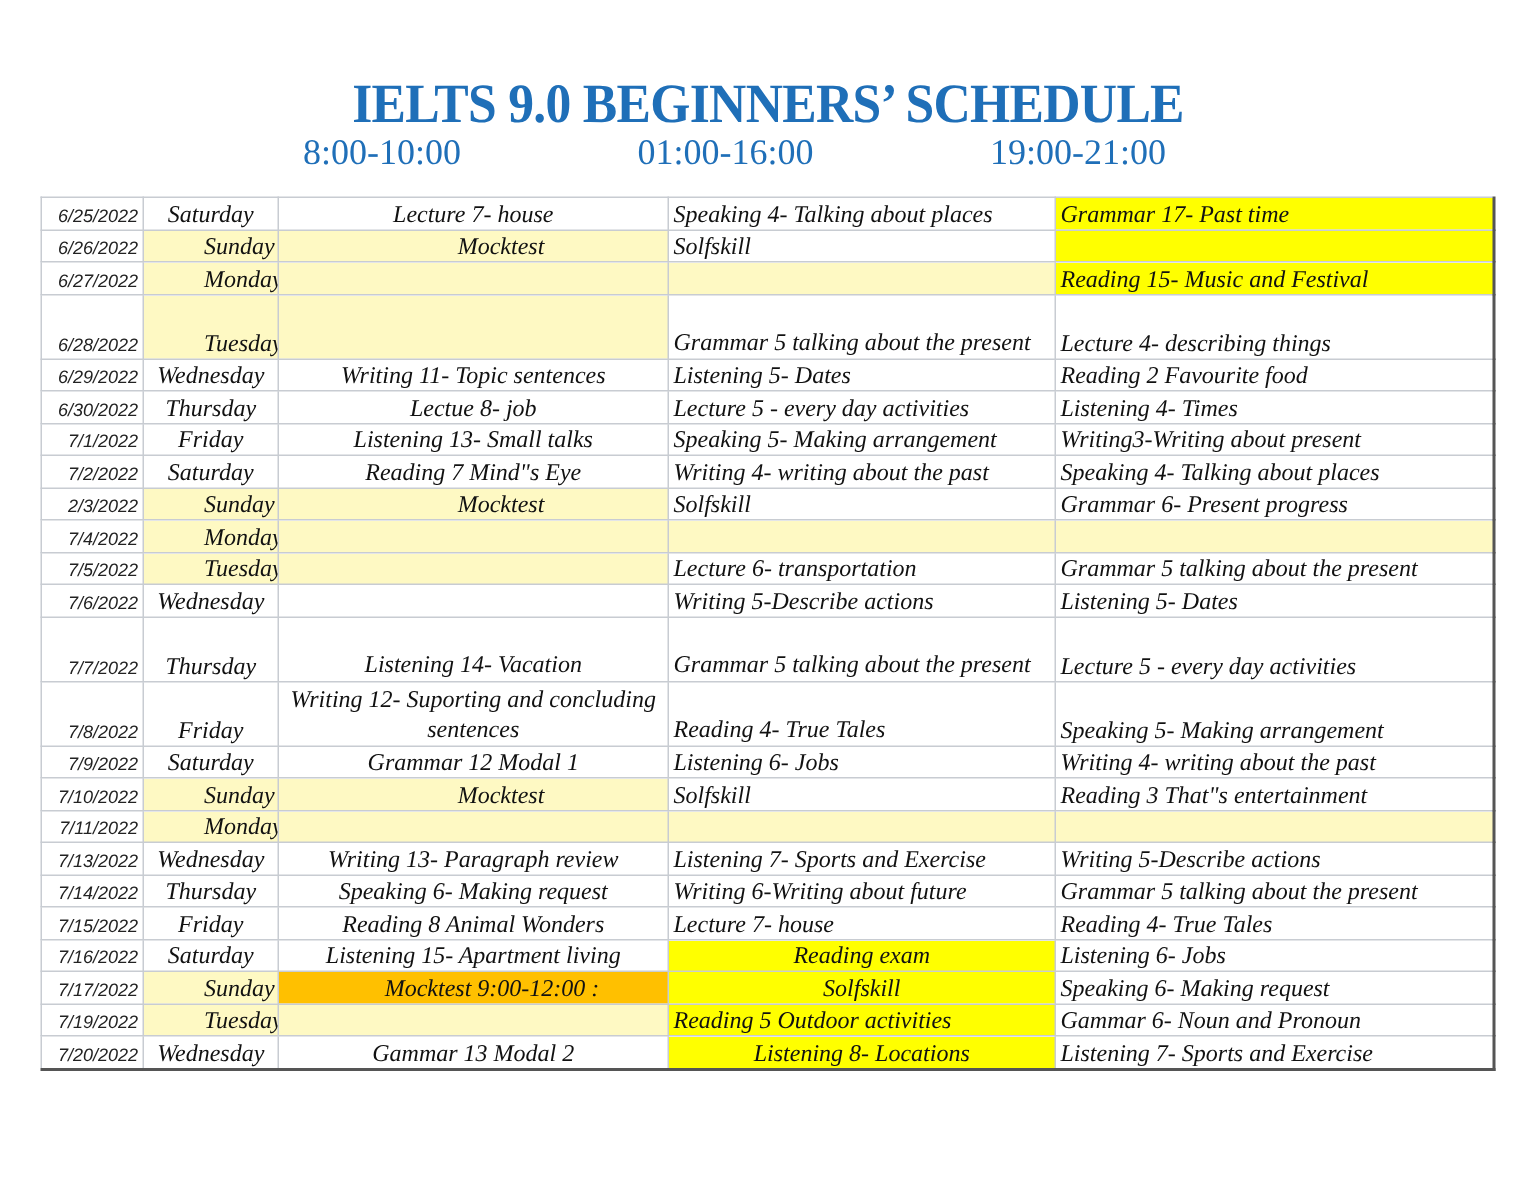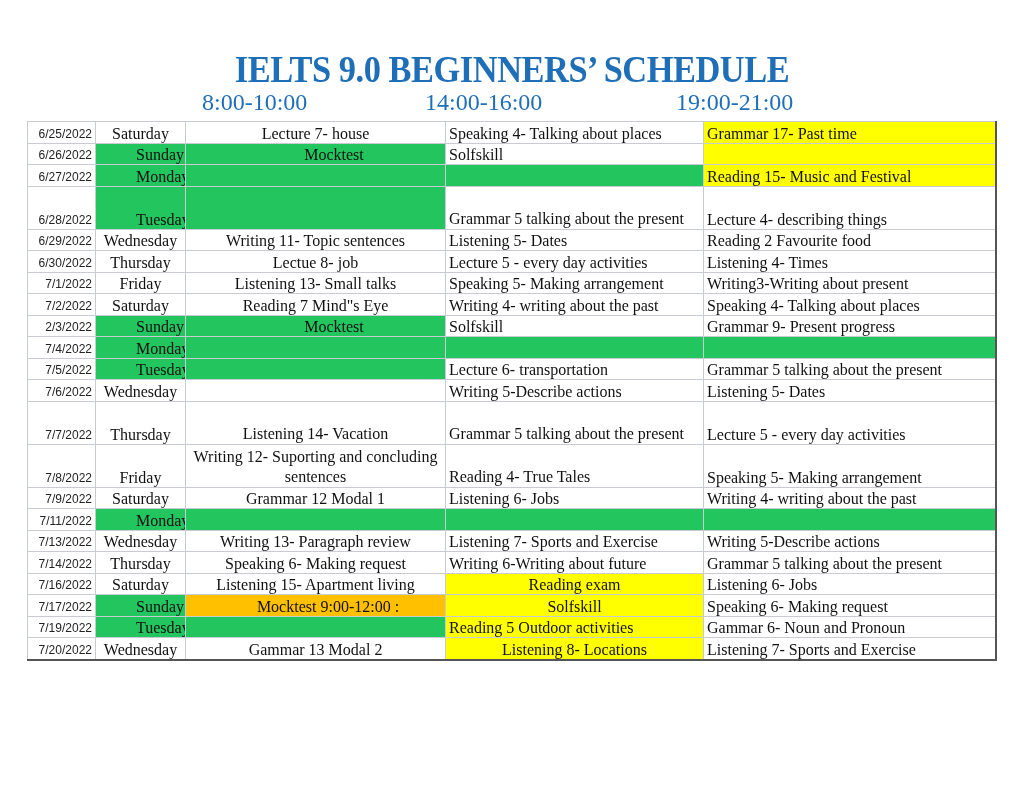--- a/index.html
+++ b/index.html
@@ -1,41 +1,41 @@
 <!DOCTYPE html>
 <html><head>
 <meta charset="utf-8">
 <style>
   html, body { margin:0; padding:0; background:#ffffff; }
   body { width:1024px; height:791px; position:relative; overflow:hidden; font-family:"Liberation Serif", serif; }
   .title { position:absolute; top:48px; left:0; width:1024px; text-align:center; color:#1f6fb8; font-weight:bold; font-size:37px; letter-spacing:-0.5px; transform:scaleX(0.93); }
   .slots { position:absolute; top:89px; left:0; width:1024px; height:30px; color:#1f6fb8; font-size:24px; }
   .slot { position:absolute; top:0; }
-  table { position:absolute; top:121px; left:27px; border-collapse:collapse; table-layout:fixed; width:968px; }
+  table { position:absolute; top:131px; left:27px; border-collapse:collapse; table-layout:fixed; width:968px;font-style:italic; }
   td { border:1px solid #c8ccd2; padding:0 3px; font-size:16px; line-height:18px; height:20.5px; color:#111; white-space:nowrap; overflow:hidden; vertical-align:bottom; }
   td.date { font-family:"Liberation Sans", sans-serif; font-size:12px; text-align:right; padding-right:3px; color:#222; }
   td.day { text-align:center; }
   td.c1 { text-align:center; }
   td.left { text-align:left; }
   td.center { text-align:center; }
   td.wrap { white-space:normal; line-height:20px; }
   tr.dbl td { height:42px; }
-  .blue { background:#22c55e;padding-left:40px; }
+  .blue { background:#fef9c3;padding-left:40px; }
   .yellow { background:#ffff00; }
   .orange { background:#ffc000;padding-left:28px; }
   table { border-right:2px solid #555; border-bottom:2px solid #555; }
 </style>
 </head>
 <body>
 
 <div class="title">IELTS 9.0 BEGINNERS’ SCHEDULE</div>
 <div class="slots">
   <span class="slot" style="left:202px;">8:00-10:00</span>
-  <span class="slot" style="left:425px;">14:00-16:00</span>
-  <span class="slot" style="left:676px;">19:00-21:00</span>
+  <span class="slot" style="left:425px;">01:00-16:00</span>
+  <span class="slot" style="left:660px;">19:00-21:00</span>
 </div>
 
 <table>
   <colgroup>
     <col style="width:68px">
       <col style="width:90px">
       <col style="width:260px">
       <col style="width:258px">
       <col style="width:292px">
   </colgroup>
@@ -94,21 +94,21 @@
         <td class="day ">Saturday</td>
         <td class="c1 ">Reading 7 Mind"s Eye</td>
         <td class="left ">Writing 4- writing about the past</td>
         <td class="left ">Speaking 4- Talking about places</td>
       </tr>
       <tr>
         <td class="date ">2/3/2022</td>
         <td class="day blue">Sunday</td>
         <td class="c1 blue">Mocktest</td>
         <td class="left ">Solfskill</td>
-        <td class="left ">Grammar 9- Present progress</td>
+        <td class="left ">Grammar 6- Present progress</td>
       </tr>
       <tr>
         <td class="date ">7/4/2022</td>
         <td class="day blue">Monday</td>
         <td class="c1 blue"></td>
         <td class="left blue"></td>
         <td class="left blue"></td>
       </tr>
       <tr>
         <td class="date ">7/5/2022</td>
@@ -139,20 +139,27 @@
         <td class="left ">Speaking 5- Making arrangement</td>
       </tr>
       <tr>
         <td class="date ">7/9/2022</td>
         <td class="day ">Saturday</td>
         <td class="c1 ">Grammar 12 Modal 1</td>
         <td class="left ">Listening 6- Jobs</td>
         <td class="left ">Writing 4- writing about the past</td>
       </tr>
       <tr>
+        <td class="date ">7/10/2022</td>
+        <td class="day blue">Sunday</td>
+        <td class="c1 blue">Mocktest</td>
+        <td class="left ">Solfskill</td>
+        <td class="left ">Reading 3 That"s entertainment</td>
+      </tr>
+      <tr>
         <td class="date ">7/11/2022</td>
         <td class="day blue">Monday</td>
         <td class="c1 blue"></td>
         <td class="left blue"></td>
         <td class="left blue"></td>
       </tr>
       <tr>
         <td class="date ">7/13/2022</td>
         <td class="day ">Wednesday</td>
         <td class="c1 ">Writing 13- Paragraph review</td>
@@ -160,20 +167,27 @@
         <td class="left ">Writing 5-Describe actions</td>
       </tr>
       <tr>
         <td class="date ">7/14/2022</td>
         <td class="day ">Thursday</td>
         <td class="c1 ">Speaking 6- Making request</td>
         <td class="left ">Writing 6-Writing about future</td>
         <td class="left ">Grammar 5 talking about the present</td>
       </tr>
       <tr>
+        <td class="date ">7/15/2022</td>
+        <td class="day ">Friday</td>
+        <td class="c1 ">Reading 8 Animal Wonders</td>
+        <td class="left ">Lecture 7- house</td>
+        <td class="left ">Reading 4- True Tales</td>
+      </tr>
+      <tr>
         <td class="date ">7/16/2022</td>
         <td class="day ">Saturday</td>
         <td class="c1 ">Listening 15- Apartment living</td>
         <td class="center yellow">Reading exam</td>
         <td class="left ">Listening 6- Jobs</td>
       </tr>
       <tr>
         <td class="date ">7/17/2022</td>
         <td class="day blue">Sunday</td>
         <td class="c1 orange">Mocktest 9:00-12:00 :</td>

